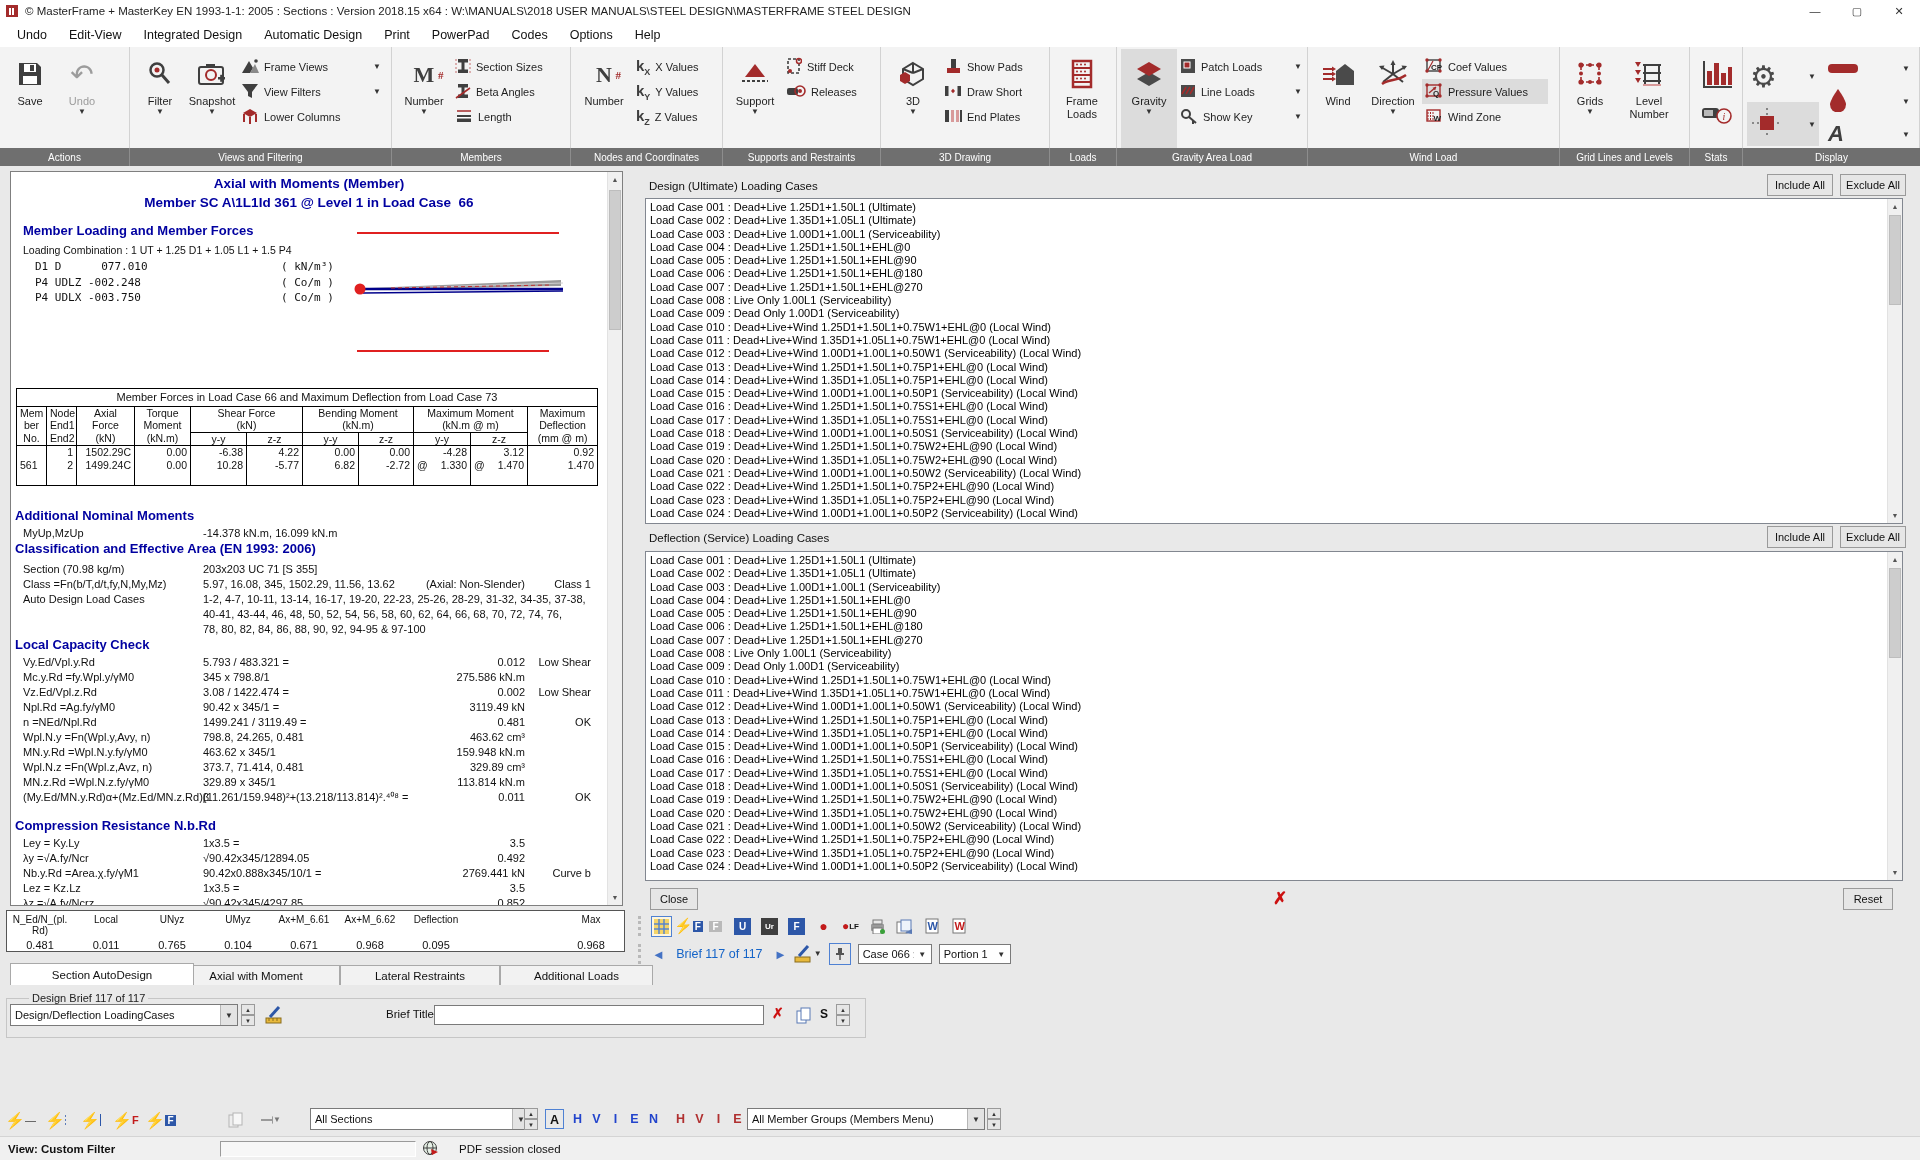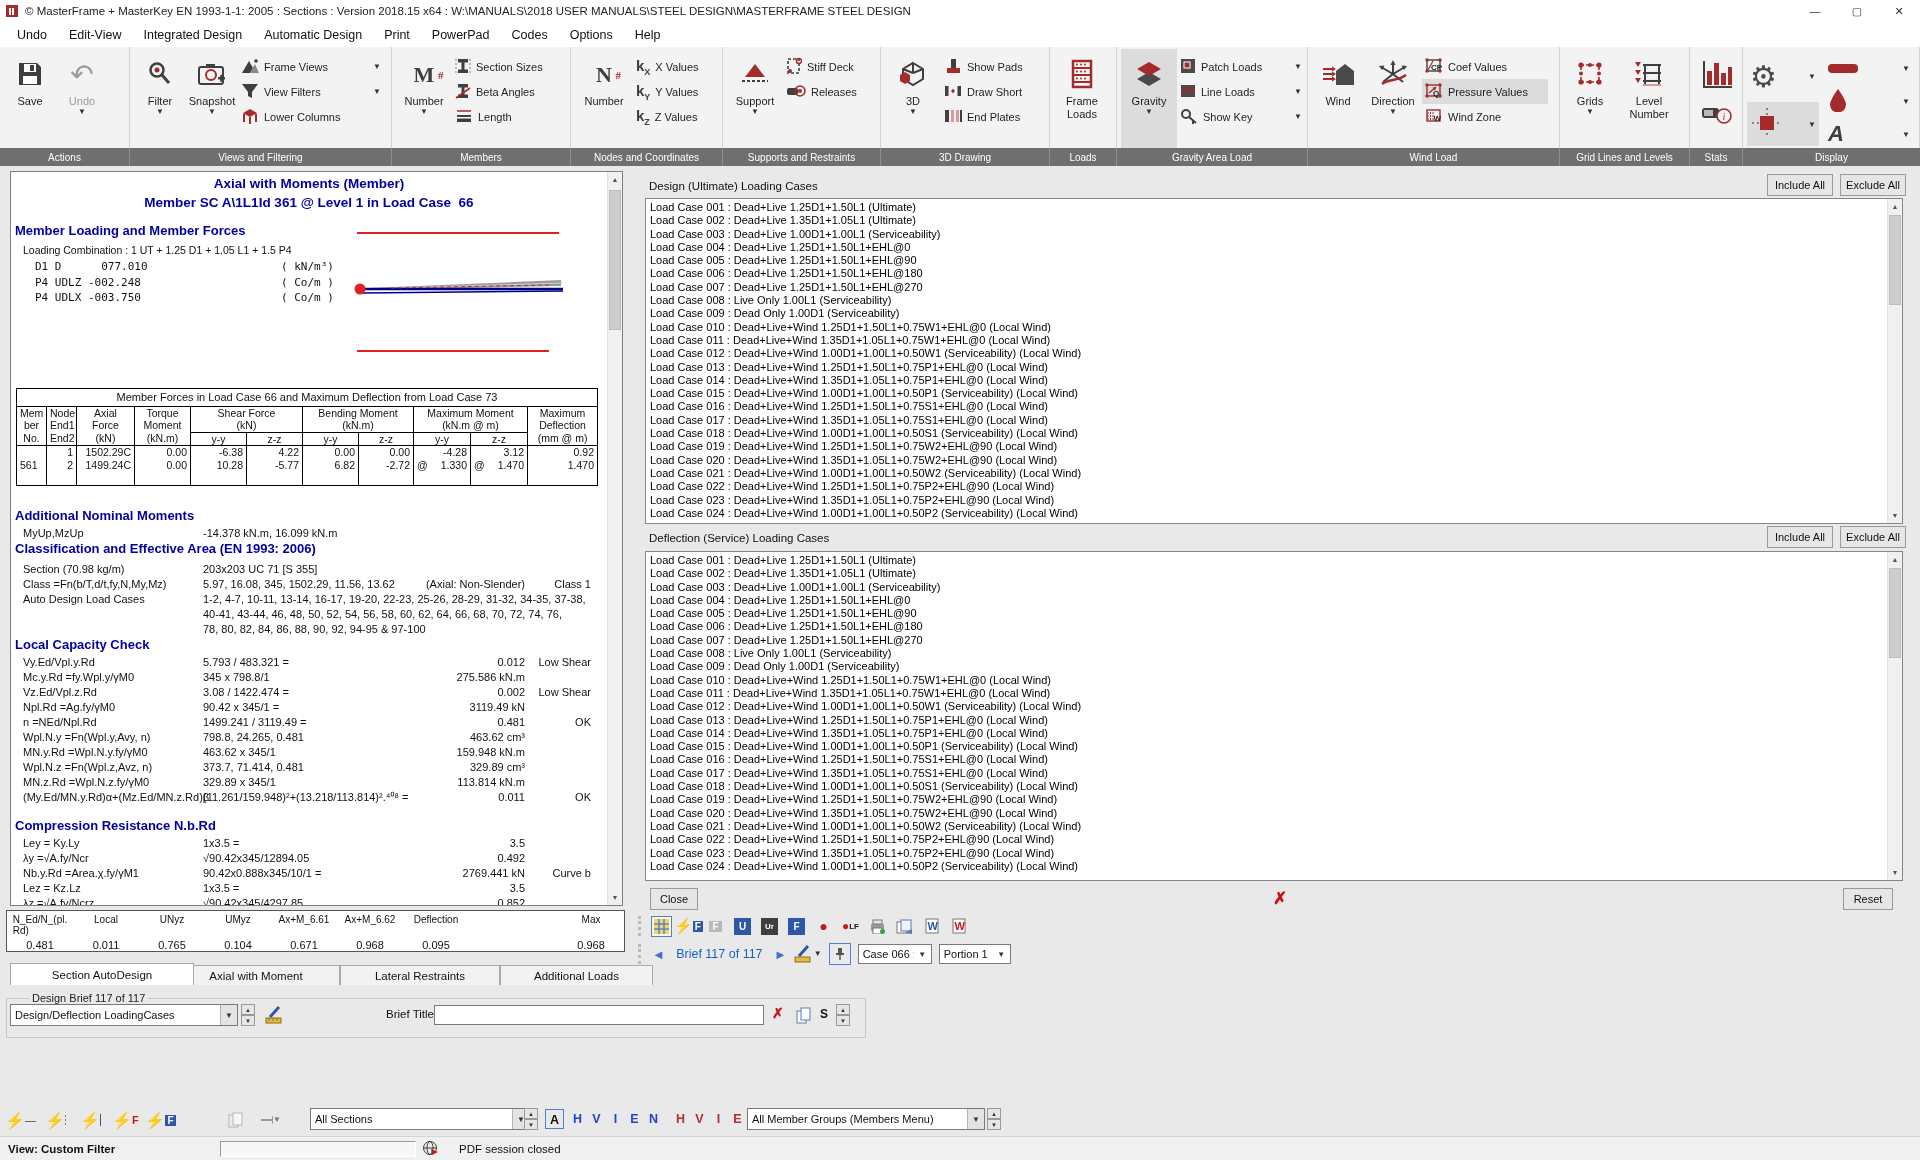--- a/index.html
+++ b/index.html
@@ -60,21 +60,21 @@
 .sbbtn{height:15px;display:flex;align-items:center;justify-content:center;font-size:7px;color:#555;background:#F0F0F0}
 .sbthumb{position:absolute;left:1px;right:1px;background:#CDCDCD;border:1px solid #bdbdbd}
 
 .panel-hdr{position:absolute;font-size:11.5px;color:#111}
 .btn{position:absolute;height:22px;background:#E6E6E6;border:1px solid #9a9a9a;font-size:11px;display:flex;align-items:center;justify-content:center;color:#111}
 .listbox{position:absolute;background:#fff;border:1px solid #828790;overflow:hidden}
 .lc-row{height:13.3px;line-height:13.3px;font-size:11px;white-space:nowrap;padding-left:4px;color:#000}
 
 #summary{position:absolute;left:6px;top:910px;width:619px;height:42px;background:#fff;border:1px solid #555;display:flex}
 .sumcol{display:flex;flex-direction:column;align-items:center;padding-top:3px}
-.sumcol .sh{font-size:10px;text-align:left;white-space:pre-line;line-height:11px;height:22px}
+.sumcol .sh{font-size:10px;text-align:center;white-space:pre-line;line-height:11px;height:22px}
 .sumcol .sv{font-size:11px;margin-top:3px}
 .sumcol:last-child{margin-left:auto;width:120px}
 
 .tab{position:absolute;top:965px;height:20px;background:#F2F2F2;border:1px solid #a9a9a9;border-bottom:none;display:flex;align-items:center;justify-content:center;font-size:11.5px}
 .tab.active{background:#fff;top:963px;height:22px;z-index:2}
 
 #groupbox{position:absolute;left:6px;top:992px;width:860px;height:46px;border:1px solid #c6c6c6}
 #groupbox legend{font-size:11px;margin-left:22px;padding:0 3px;color:#222}
 .combo{position:absolute;height:22px;background:#fff;border:1px solid #7a7a7a;display:flex;align-items:center;font-size:11px}
 .combo .ct{flex:1;padding-left:4px;white-space:nowrap;overflow:hidden}
@@ -583,21 +583,21 @@
   <span class="glabel" style="width:252px">Wind Load</span>
   <span class="glabel" style="width:130px">Grid Lines and Levels</span>
   <span class="glabel" style="width:53px">Stats</span>
   <span class="glabel" style="width:177px;border-right:none">Display</span>
 </div>
 
 <div id="leftpanel">
   <div id="lp-content">
     <div class="rpt-center navy" style="top:4px">Axial with Moments (Member)</div>
     <div class="rpt-center navy" style="top:23px;white-space:pre">Member SC A\1L1Id 361 @ Level 1 in Load Case  66</div>
-    <div class="h2" style="top:51px;left:4px">Member Loading and Member Forces</div>
+    <div class="h2" style="top:51px;left:12px">Member Loading and Member Forces</div>
     <div class="abs small" style="top:72px;left:12px">Loading Combination : 1 UT + 1.25 D1 + 1.05 L1 + 1.5 P4</div>
     <div class="abs" style="top:88px;left:24px">
 
         <div class="ldrow">
           <span class="lt">D1 D      077.010</span><span class="lu">( kN/m³)</span>
         </div>
 
         <div class="ldrow">
           <span class="lt">P4 UDLZ -002.248</span><span class="lu">( Co/m )</span>
         </div>

